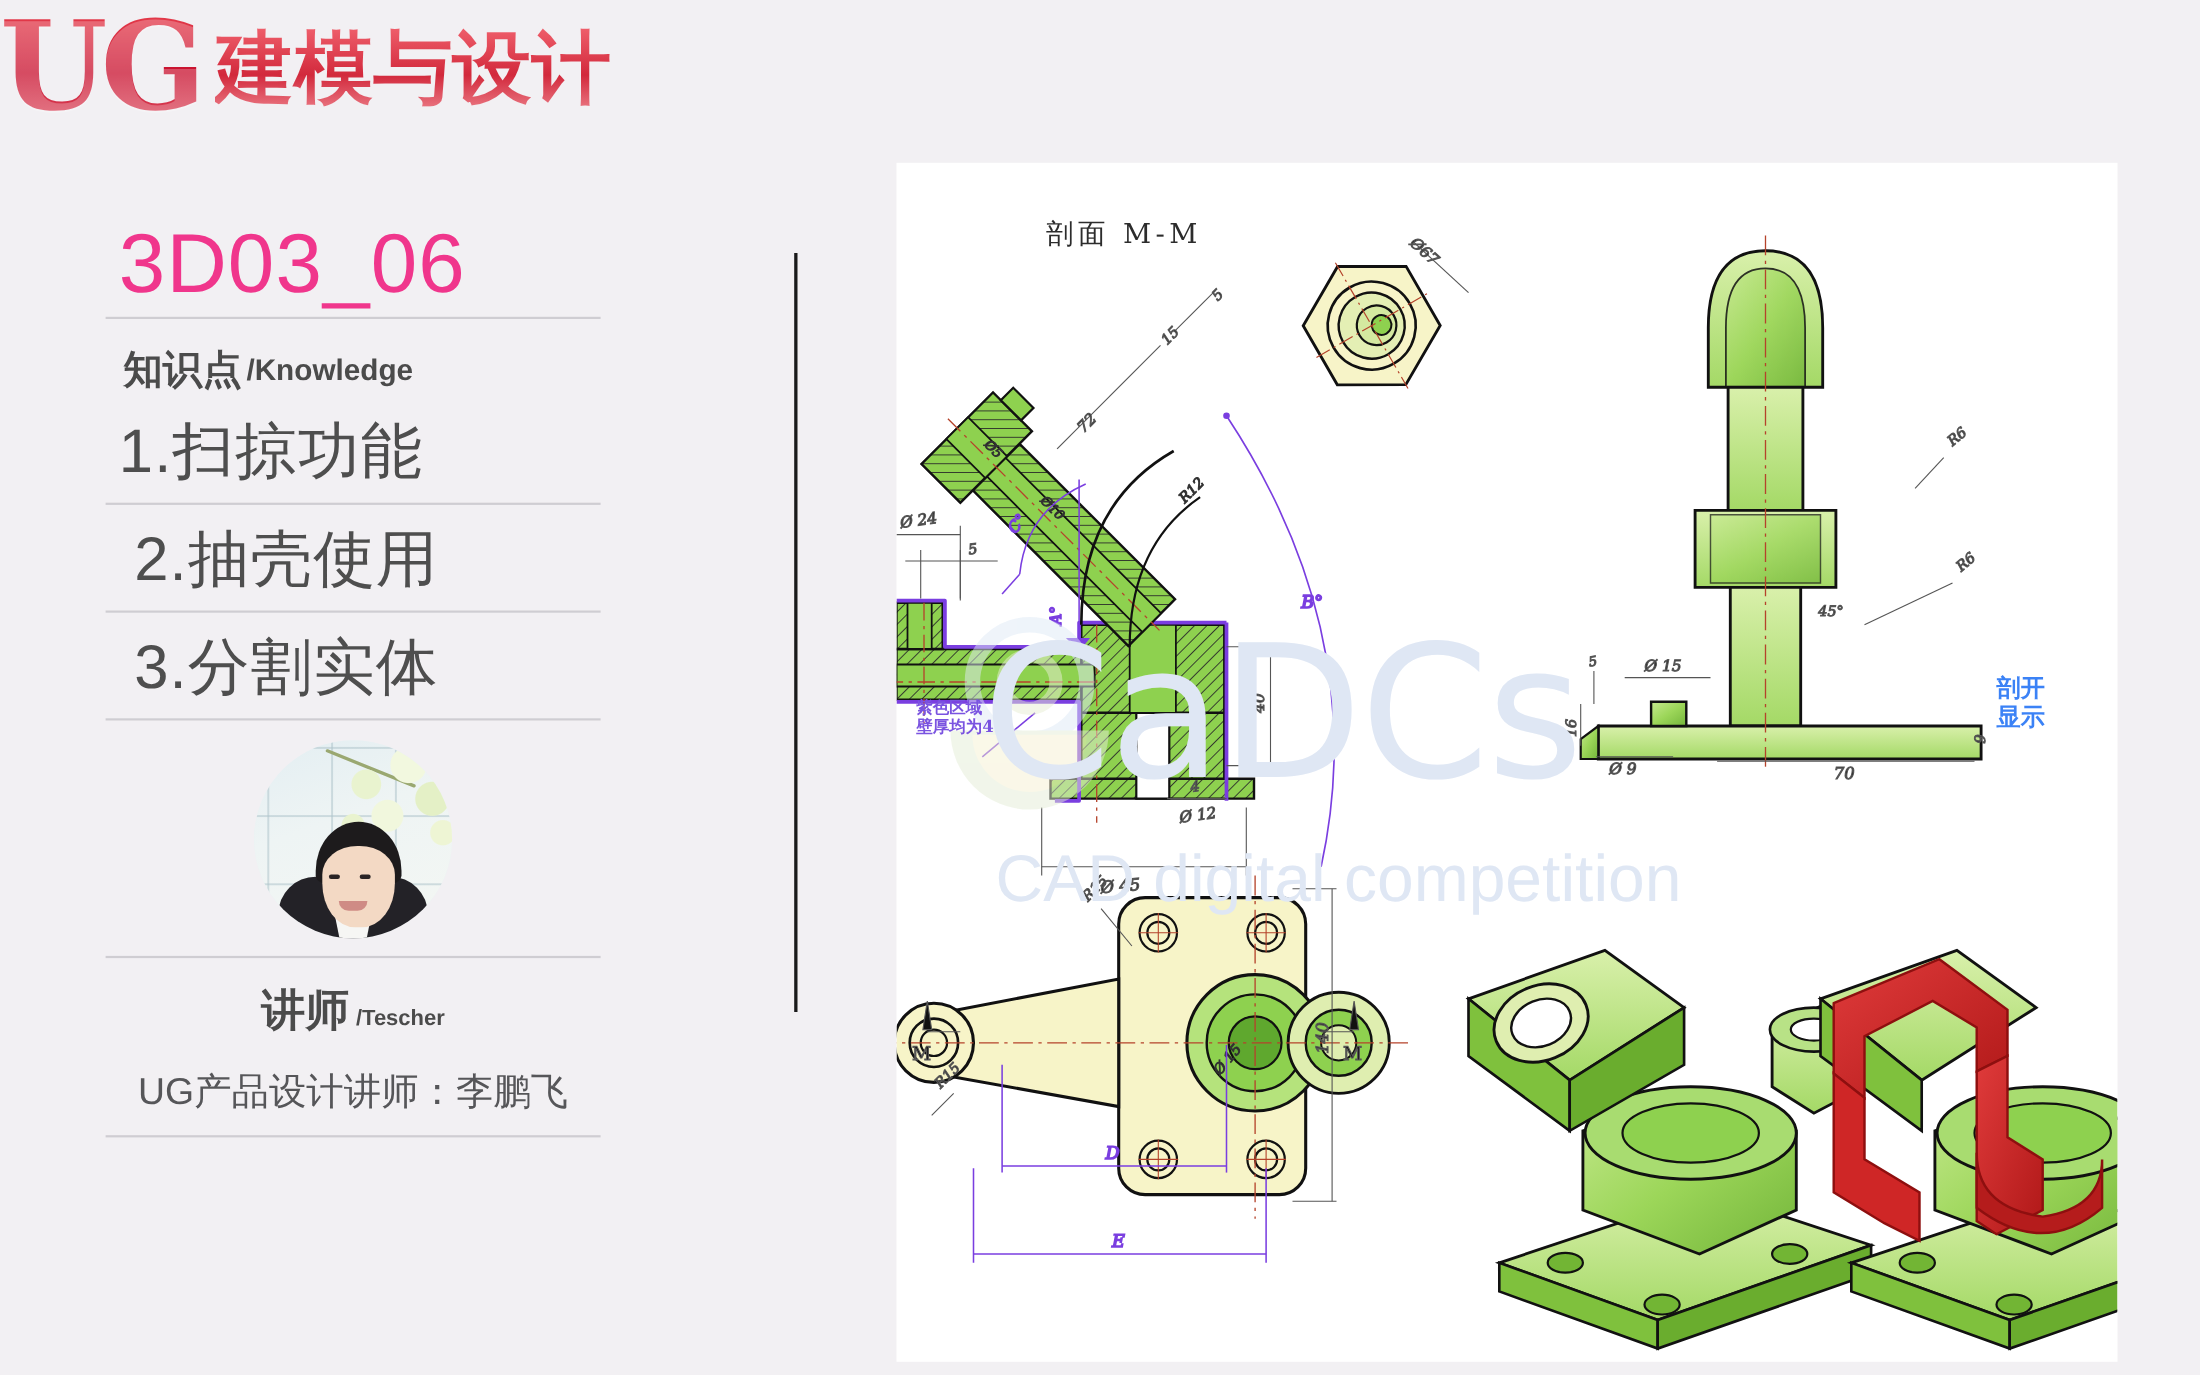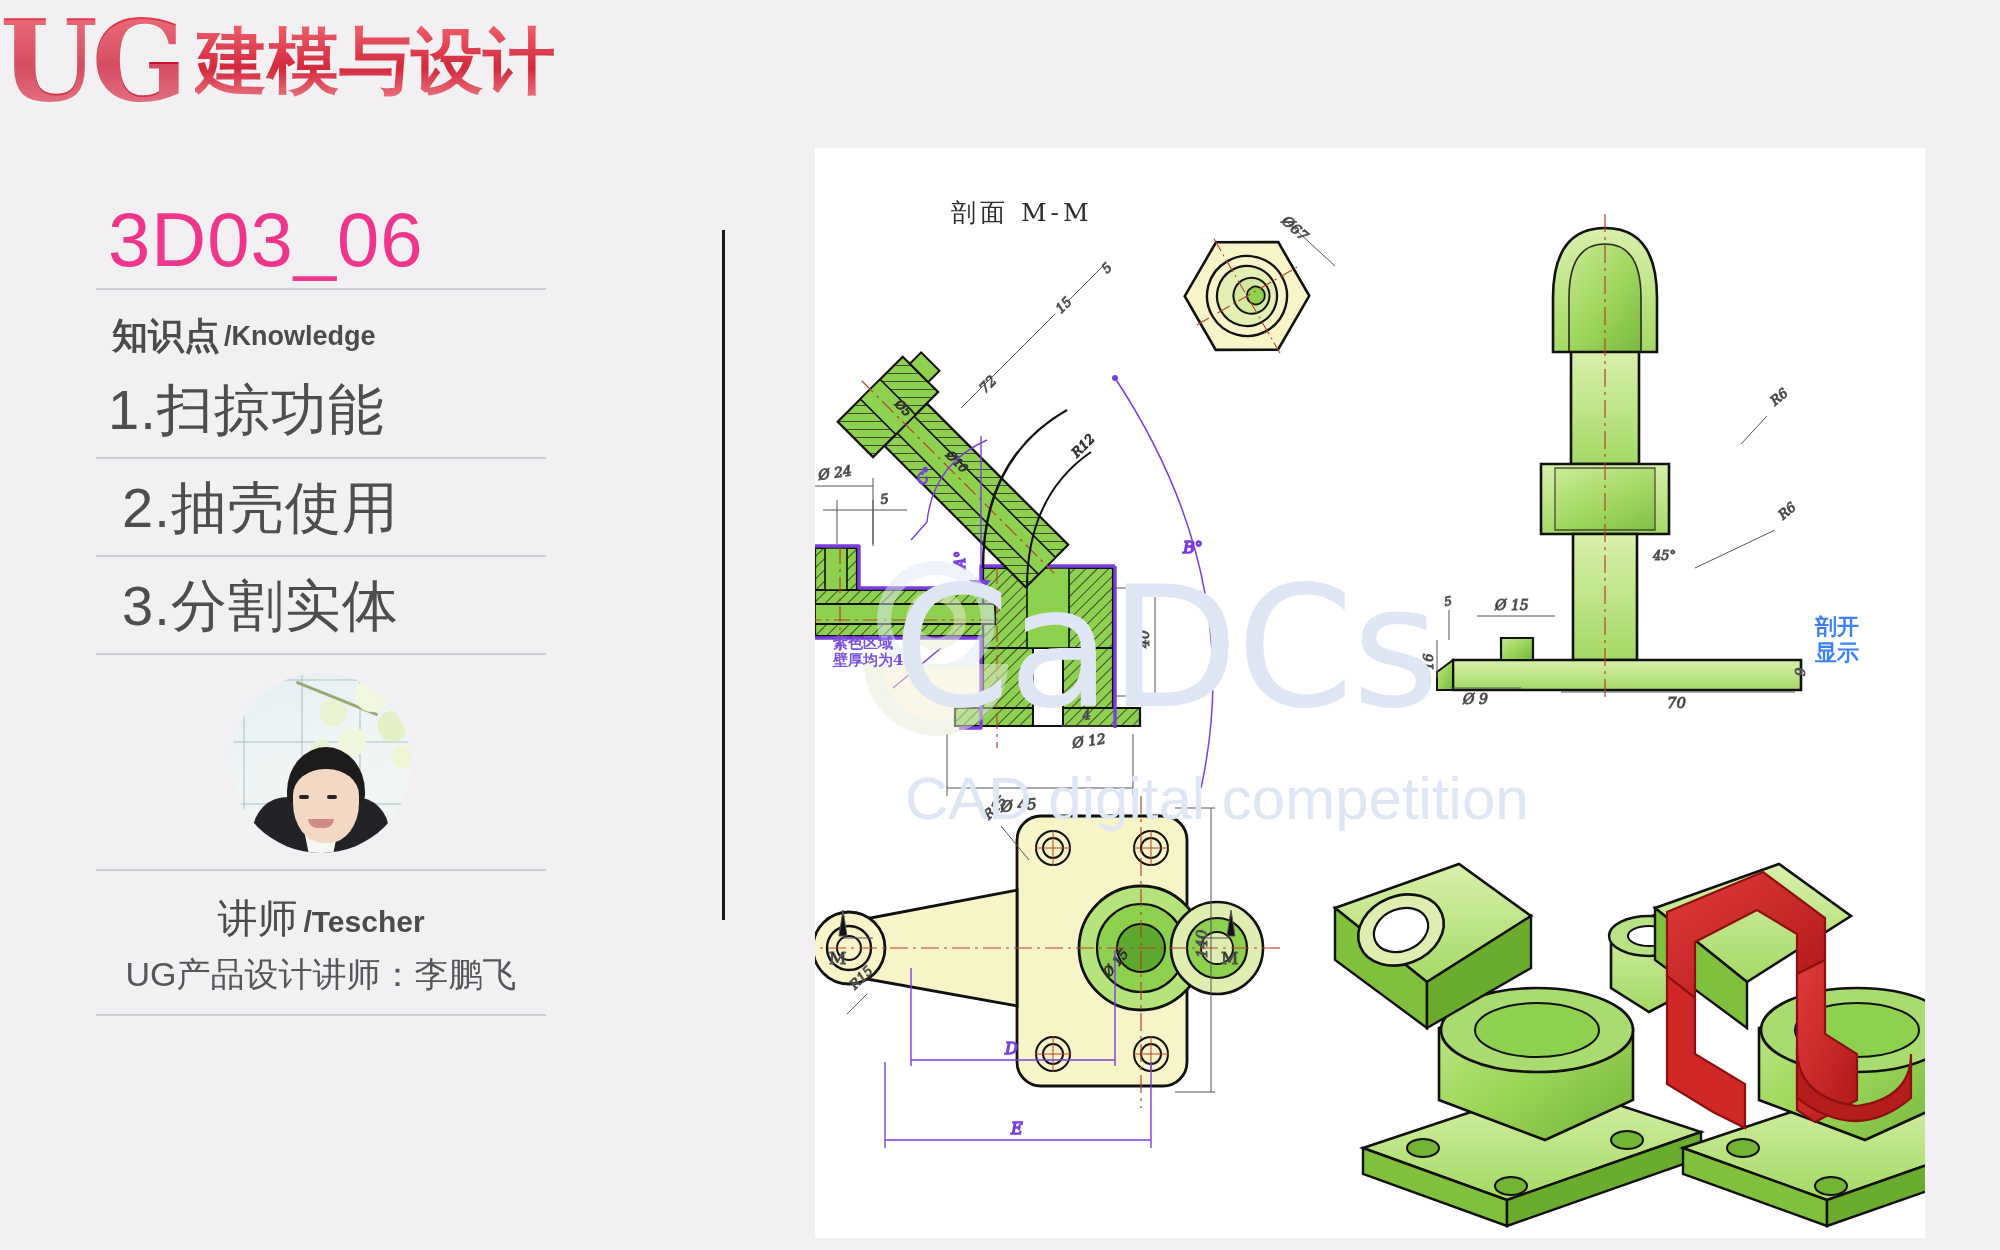--- a/index.html
+++ b/index.html
@@ -216,30 +216,30 @@
 
   .teacher-head {
     margin-top: 20px;
     display: flex;
     align-items: baseline;
     justify-content: center;
     gap: 6px;
   }
   .teacher-head .cn {
     font-size: 40px;
-    font-weight: 400;
-    color: #4b4b4b;
-  }
-  .teacher-head .en {
-    font-size: 30px;
     font-weight: 700;
     color: #4b4b4b;
   }
+  .teacher-head .en {
+    font-size: 20px;
+    font-weight: 700;
+    color: #4b4b4b;
+  }
   .teacher-sub {
-    margin-top: 6px;
+    margin-top: 24px;
     text-align: center;
     font-size: 34px;
     color: #565659;
     white-space: nowrap;
   }
 
   
   .vdiv {
     position: absolute;
     left: 722px;

